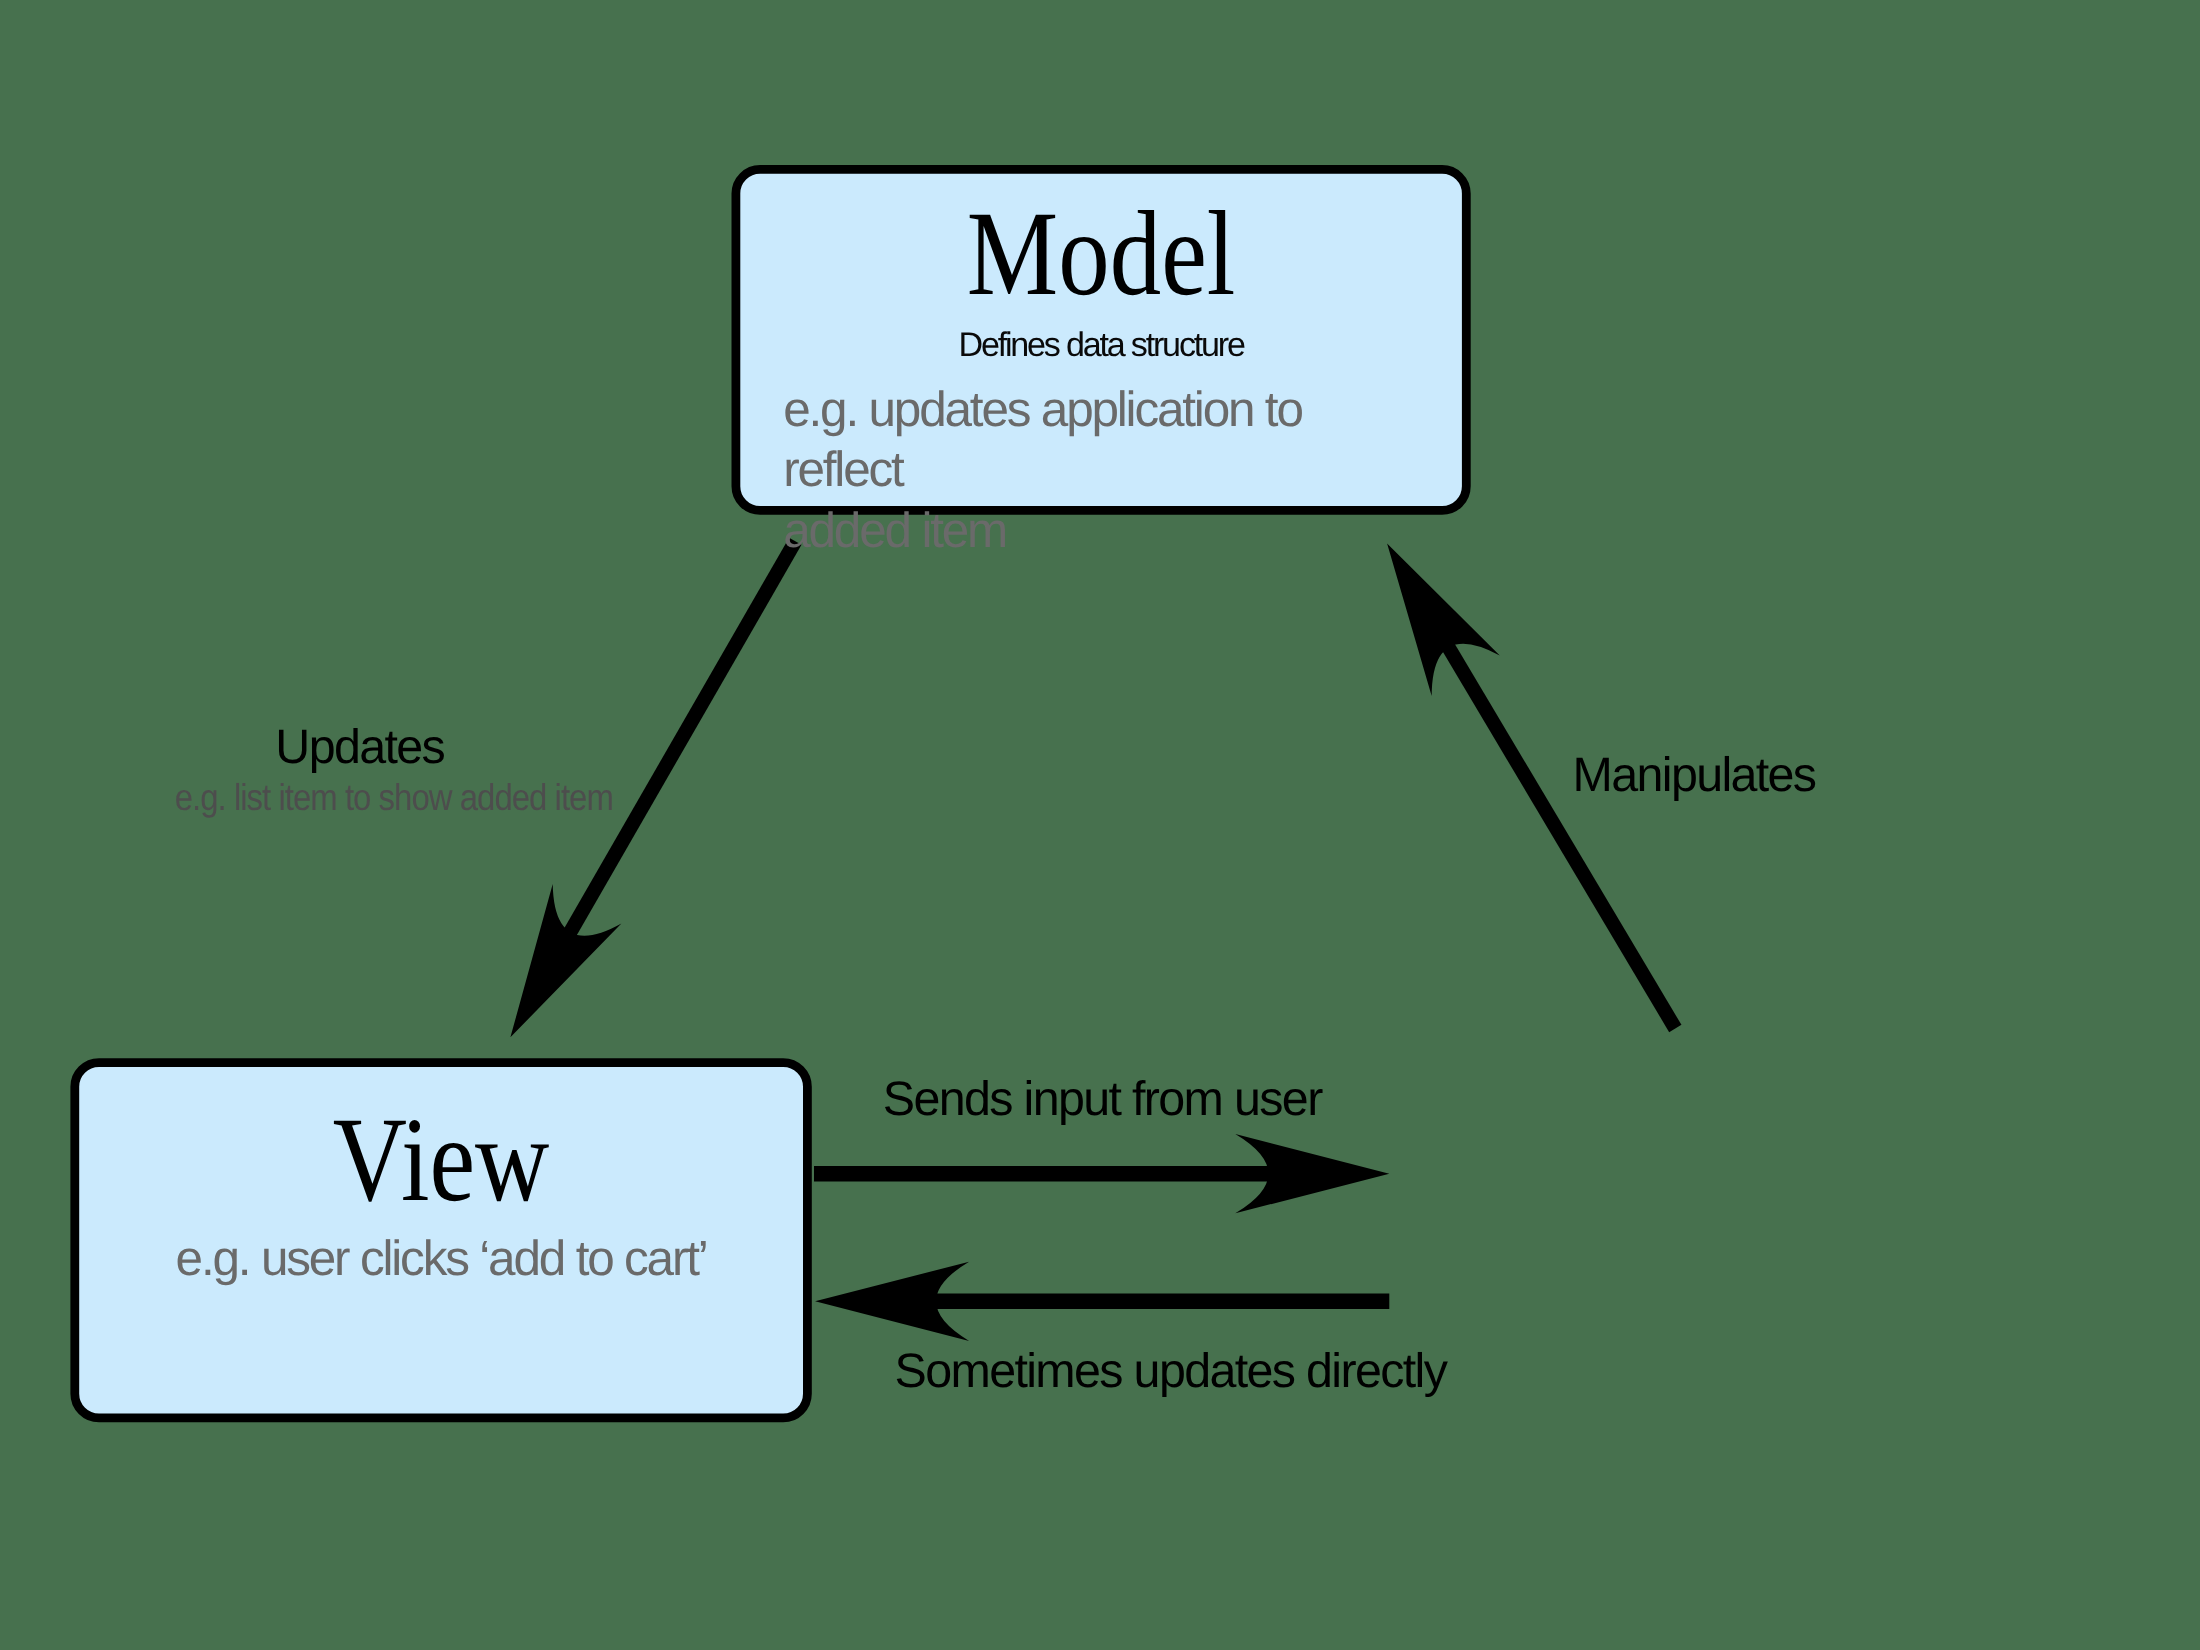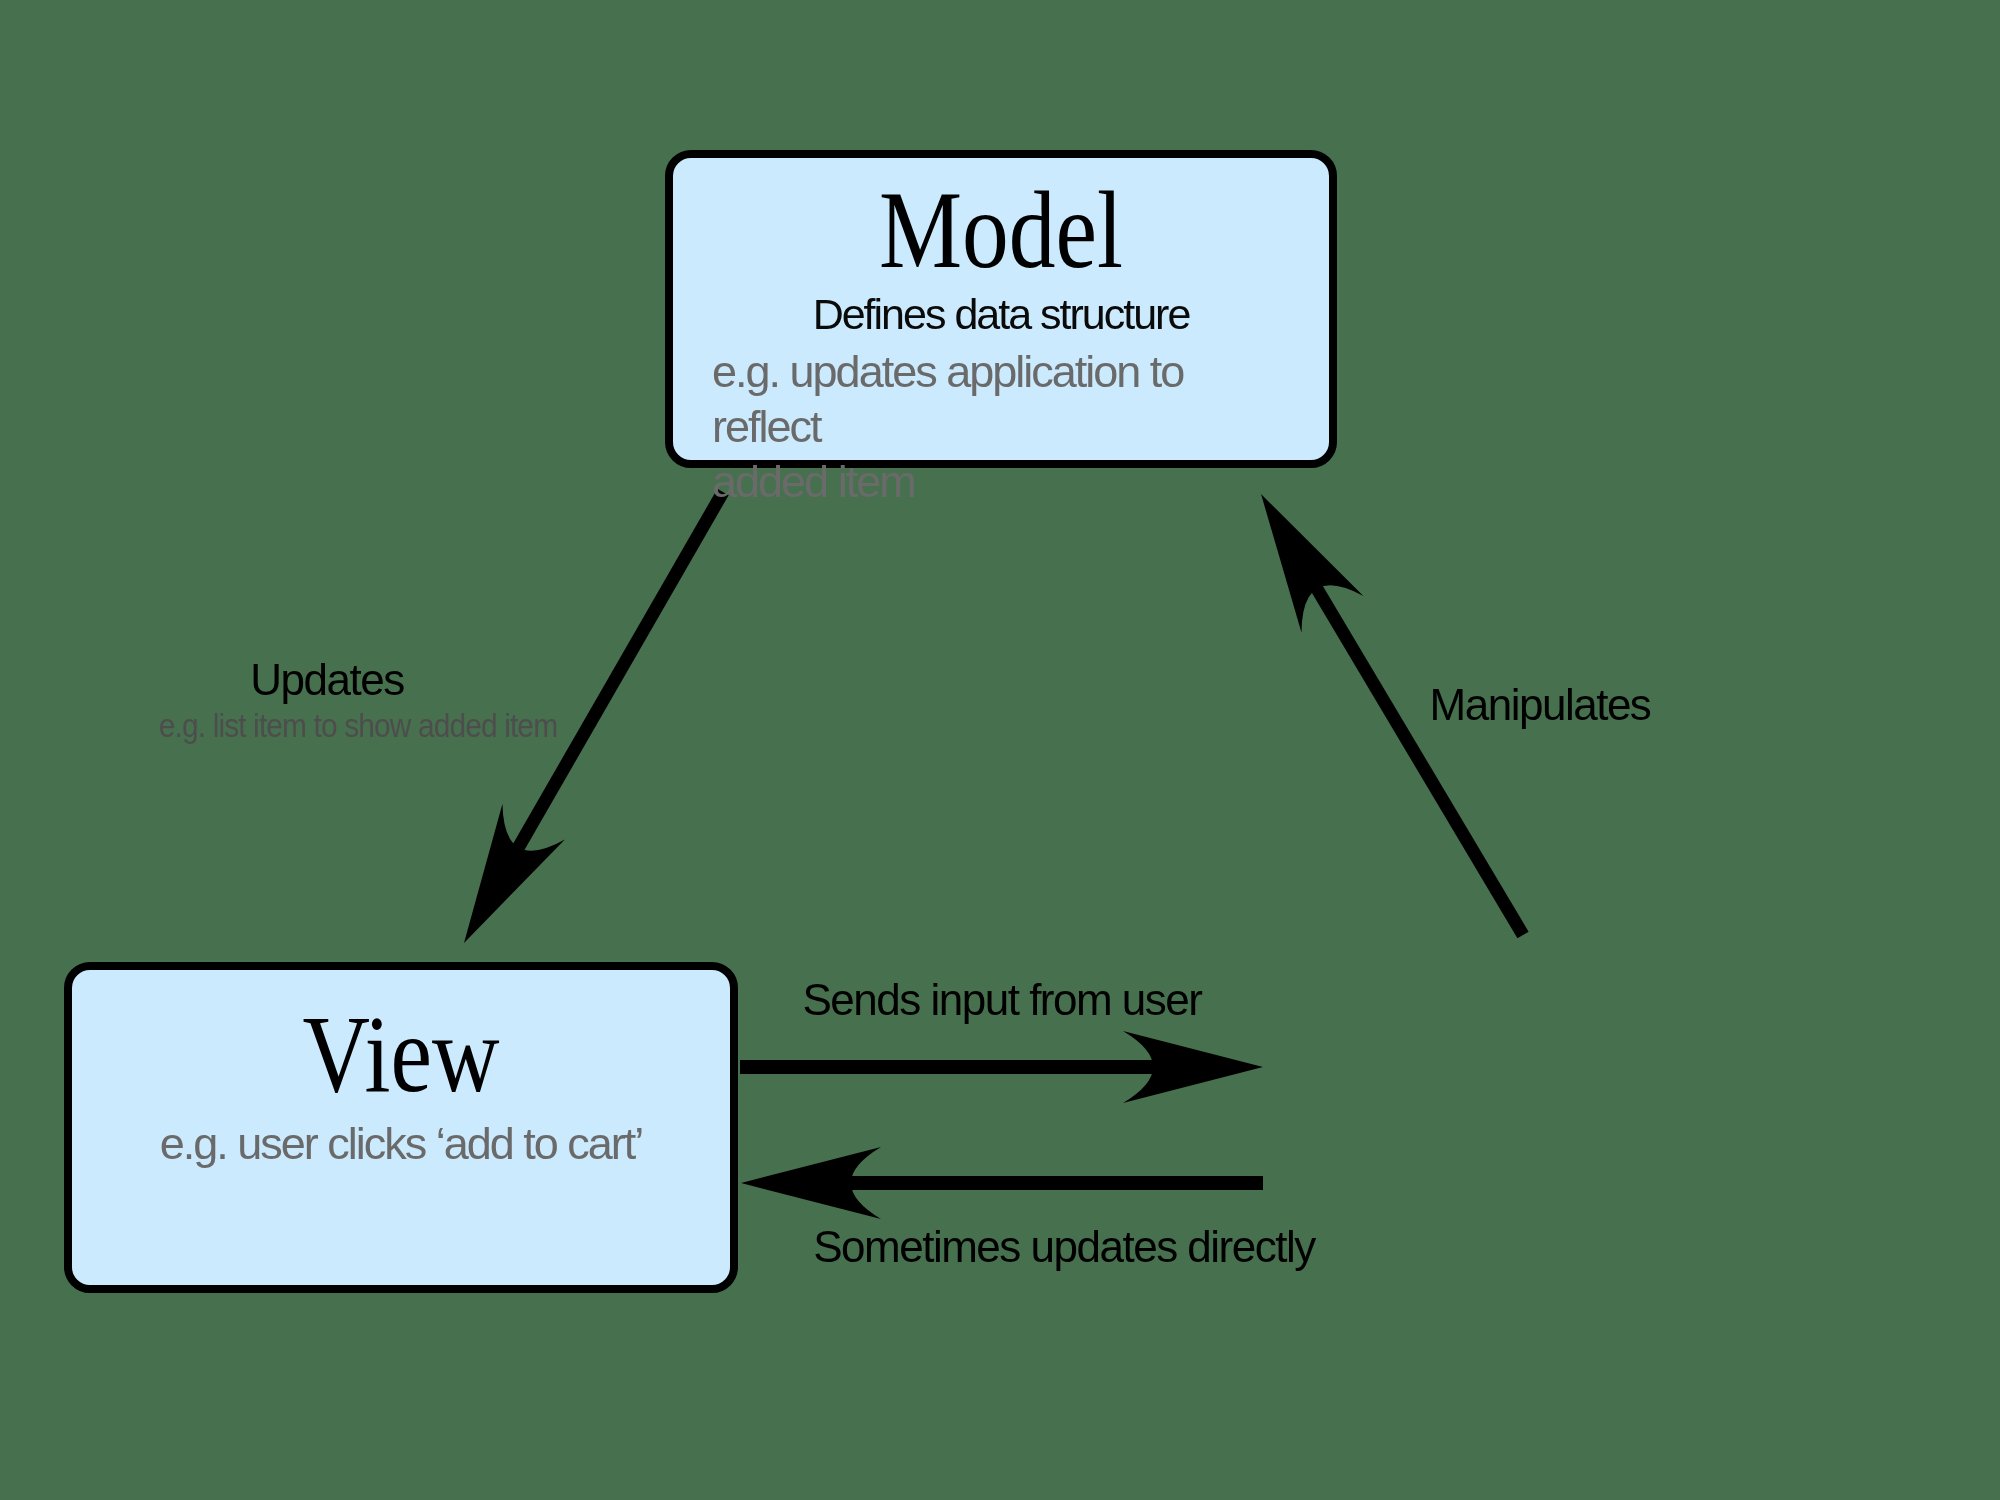--- a/index.html
+++ b/index.html
@@ -30,21 +30,21 @@
     font-family: "Liberation Serif", serif;
     font-weight: 400;
     font-size: 110px;
     line-height: 112px;
     transform: scaleX(0.85);
     transform-origin: center;
     white-space: nowrap;
   }
   .box .subtitle {
     display: block;
-    font-size: 43px;
+    font-size: 31px;
     letter-spacing: -2px;
     line-height: 48px;
     margin-top: 4px;
     color: #0a0a0a;
     white-space: nowrap;
   }
   .box .example {
     display: block;
     font-size: 45px;
     letter-spacing: -2px;

